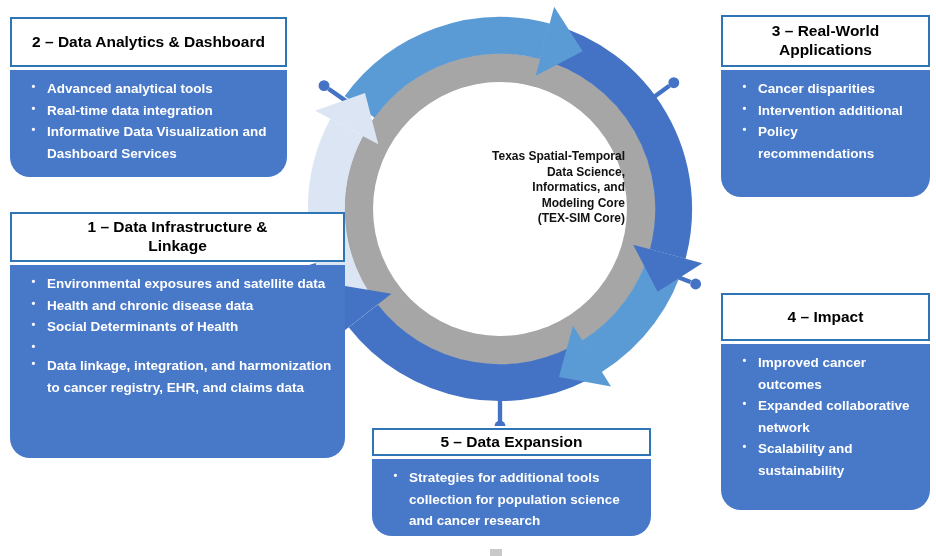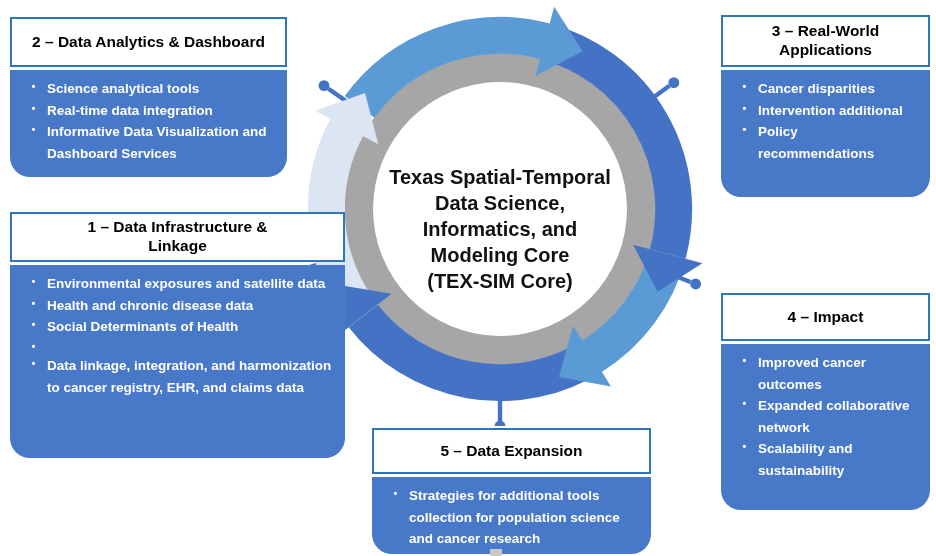--- a/index.html
+++ b/index.html
@@ -29,23 +29,23 @@
   ul.bullets { list-style:none; margin:0; padding:8px 13px 6px 10px; }
   ul.bullets li {
     display:flex;
     color:#ffffff; font-weight:bold;
     font-size:13.5px; line-height:1.6;
   }
   ul.bullets .dot { flex:0 0 27px; text-align:center; font-size:11px; }
   ul.bullets .btext { flex:1; }
   .wheel-svg { position:absolute; left:283px; top:-8px; width:434px; height:434px; }
   .center-label {
-    position:absolute; left:375px; top:164px; width:250px;
-    text-align:center; color:#111111;
-    font-weight:bold; font-size:20px; line-height:1.3;
+    position:absolute; left:375px; top:149px; width:250px;
+    text-align:right; color:#111111;
+    font-weight:bold; font-size:12px; line-height:1.3;
     white-space:pre-line;
   }
   .shape-fragment {
     position:absolute; left:490px; top:549px; width:12px; height:7px;
     background:#c9c9c9;
   }
 </style>
 </head>
 <body>
 
@@ -97,21 +97,21 @@
 Informatics, and
 Modeling Core
 (TEX-SIM Core)</div>
 
   <div class="info-box" style="left:10px; top:17px; width:277px;">
     <div class="box-header" style="height:50px;">2 – Data Analytics &amp; Dashboard</div>
     <div class="box-body" style="height:107px;">
       <ul class="bullets">
           <li>
             <span class="dot">•</span>
-            <span class="btext">Science analytical tools</span>
+            <span class="btext">Advanced analytical tools</span>
           </li>
           <li>
             <span class="dot">•</span>
             <span class="btext">Real-time data integration</span>
           </li>
           <li>
             <span class="dot">•</span>
             <span class="btext">Informative Data Visualization and Dashboard Services</span>
           </li>
         </ul>
@@ -181,21 +181,21 @@
           </li>
           <li>
             <span class="dot">•</span>
             <span class="btext">Scalability and sustainability</span>
           </li>
         </ul>
     </div>
   </div>
 
   <div class="info-box" style="left:372px; top:428px; width:279px;">
-    <div class="box-header" style="height:46px;">5 – Data Expansion</div>
+    <div class="box-header" style="height:28px;">5 – Data Expansion</div>
     <div class="box-body" style="height:77px;">
       <ul class="bullets">
           <li>
             <span class="dot">•</span>
             <span class="btext">Strategies for additional tools collection for population science and cancer research</span>
           </li>
         </ul>
     </div>
   </div>
 

